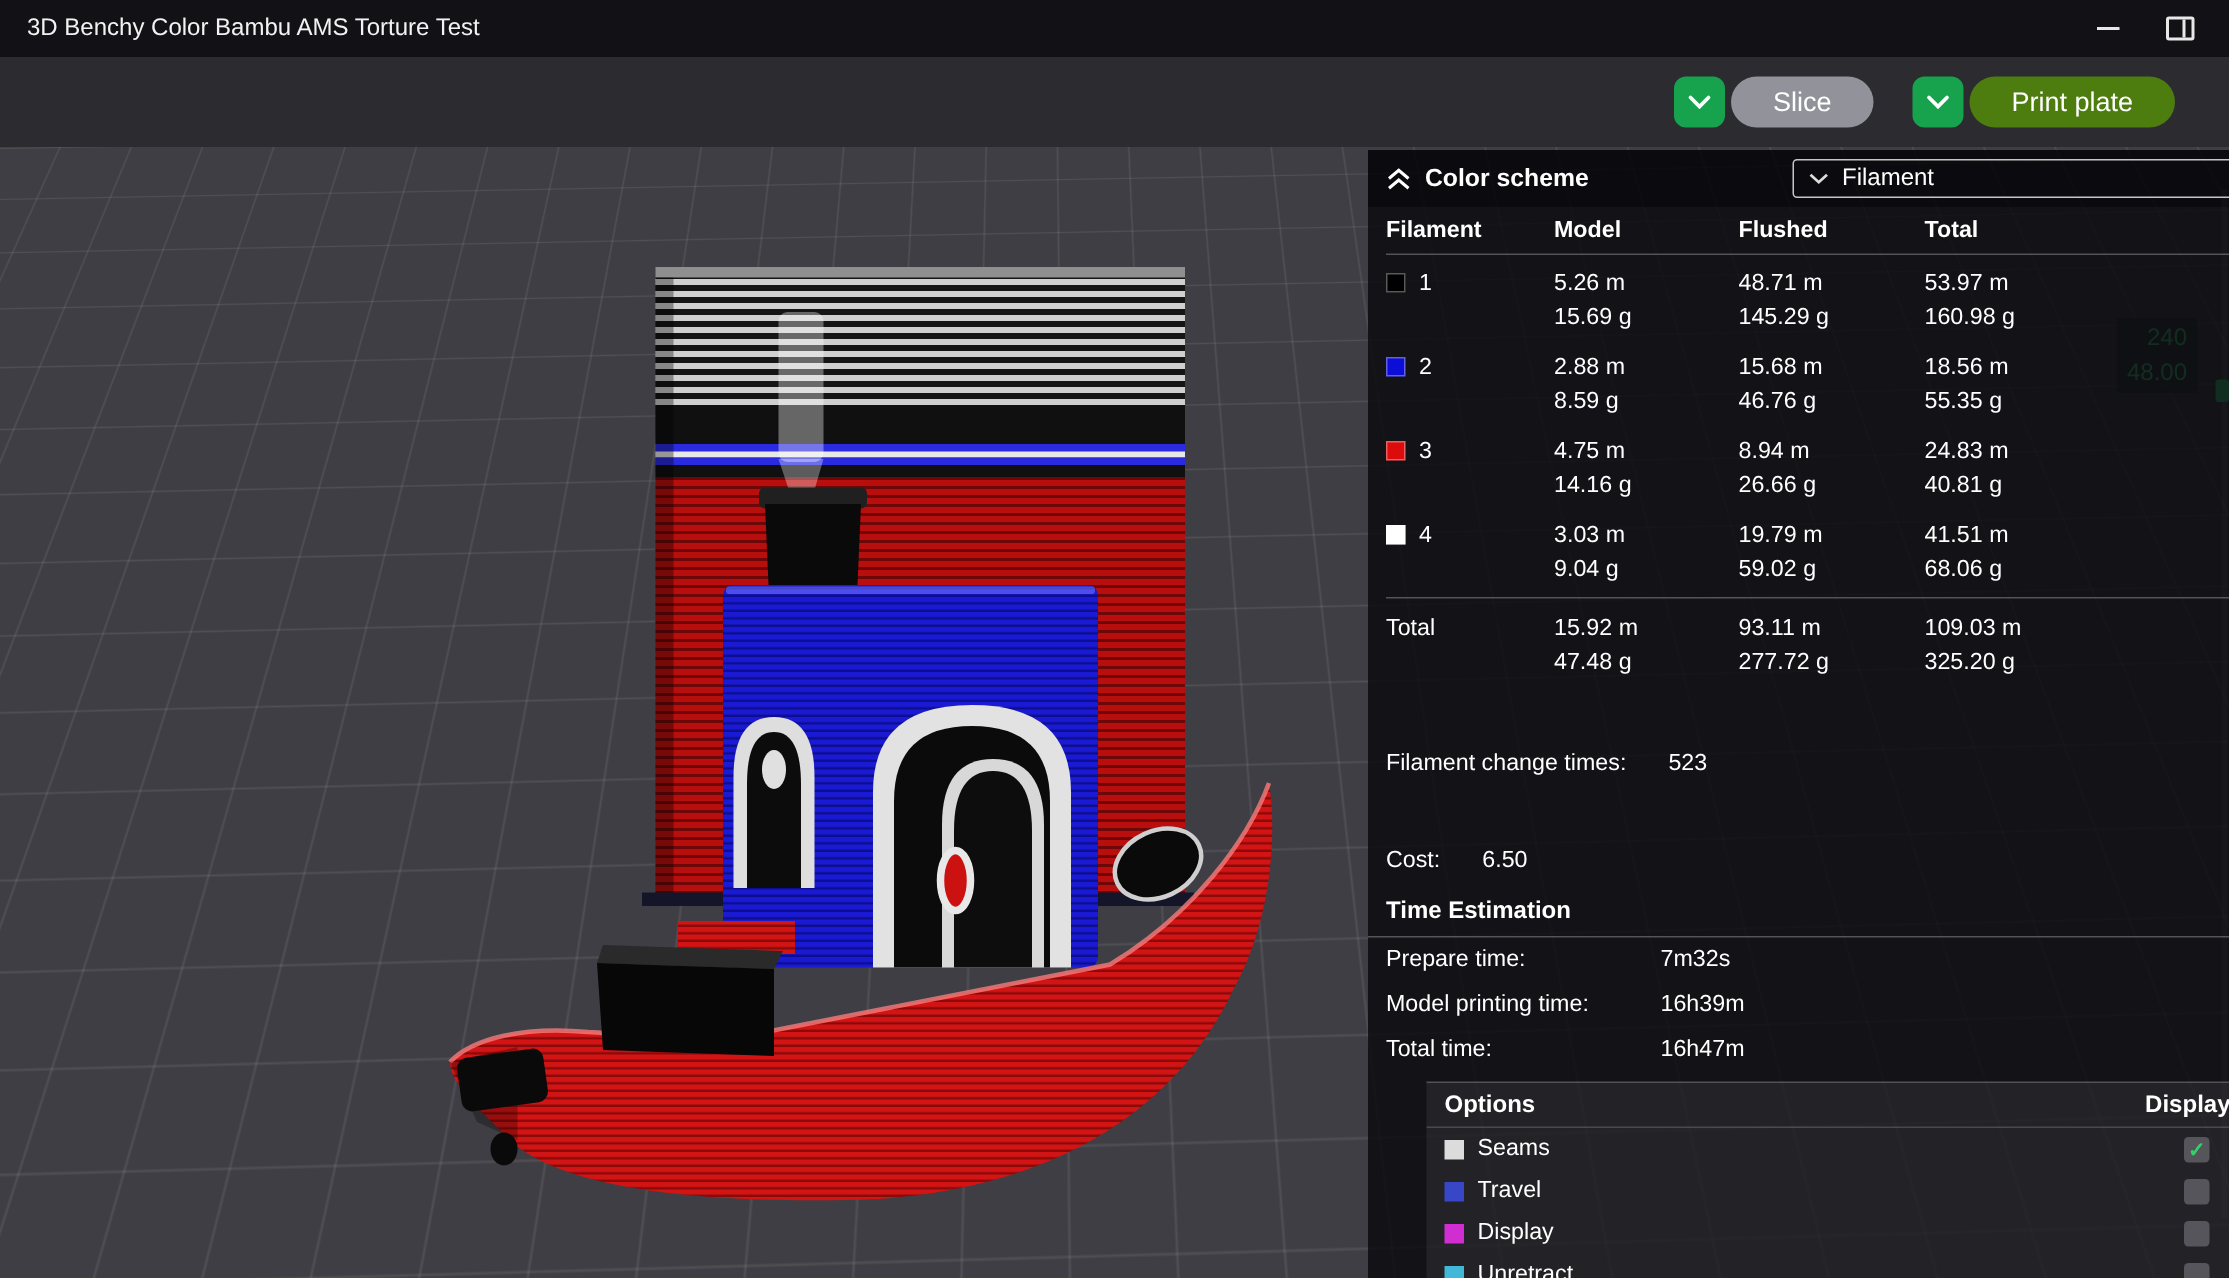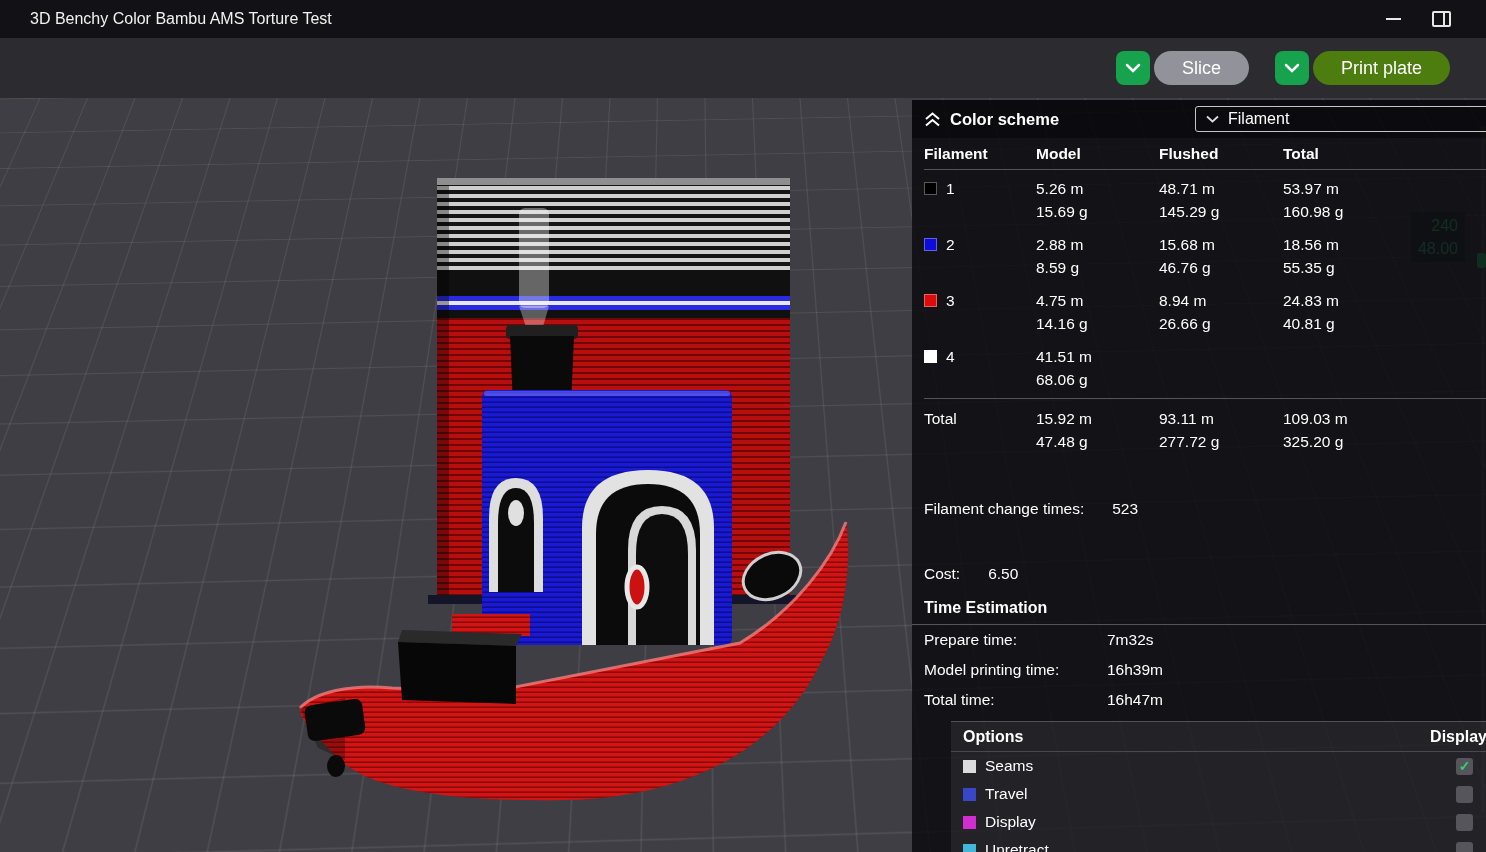--- a/index.html
+++ b/index.html
@@ -1,21 +1,21 @@
 <!DOCTYPE html>
 <html><head>
 <meta charset="utf-8">
 <style>
   * { margin:0; padding:0; box-sizing:border-box; }
   body { background:#222; font-family:"Liberation Sans", sans-serif; }
   .app { position:relative; width:1486px; height:852px; overflow:hidden; background:#45454b; }
 
   
   .titlebar { position:absolute; top:0; left:0; right:0; height:38px; background:#121216;
-              display:flex; align-items:center; padding:0 30px; color:#f2f2f2; font-size:16px; }
+              display:flex; align-items:center; padding:0 18px; color:#f2f2f2; font-size:16px; }
   .titlebar .spacer { flex:1; }
   .win-btn { width:30px; height:30px; display:flex; align-items:center; justify-content:center;
              margin-left:18px; cursor:pointer; }
   .min-line { width:15px; height:2px; background:#e8e8e8; }
   .layout-ico { width:19px; height:16px; border:2px solid #e8e8e8; border-radius:2px; position:relative; }
   .layout-ico::after { content:""; position:absolute; top:0; bottom:0; right:4px; width:2px; background:#e8e8e8; }
 
   
   .toolbar { position:absolute; top:38px; left:0; right:0; height:60px; background:#2b2b30;
              display:flex; align-items:center; justify-content:flex-end; padding-right:36px; gap:26px; }
@@ -280,20 +280,28 @@
               <div>40.81 g</div>
             </div>
         </div>
 
         <div class="t-row">
           <div class="fil-cell">
               <span class="swatch" style="background-color: rgb(255, 255, 255);"></span>
               <span>4</span>
             </div>
           <div>
+              <div>3.03 m</div>
+              <div>9.04 g</div>
+            </div>
+          <div>
+              <div>19.79 m</div>
+              <div>59.02 g</div>
+            </div>
+          <div>
               <div>41.51 m</div>
               <div>68.06 g</div>
             </div>
         </div>
 
         <div class="t-total">
           <div>Total</div>
           <div>
               <div>15.92 m</div>
               <div>47.48 g</div>

